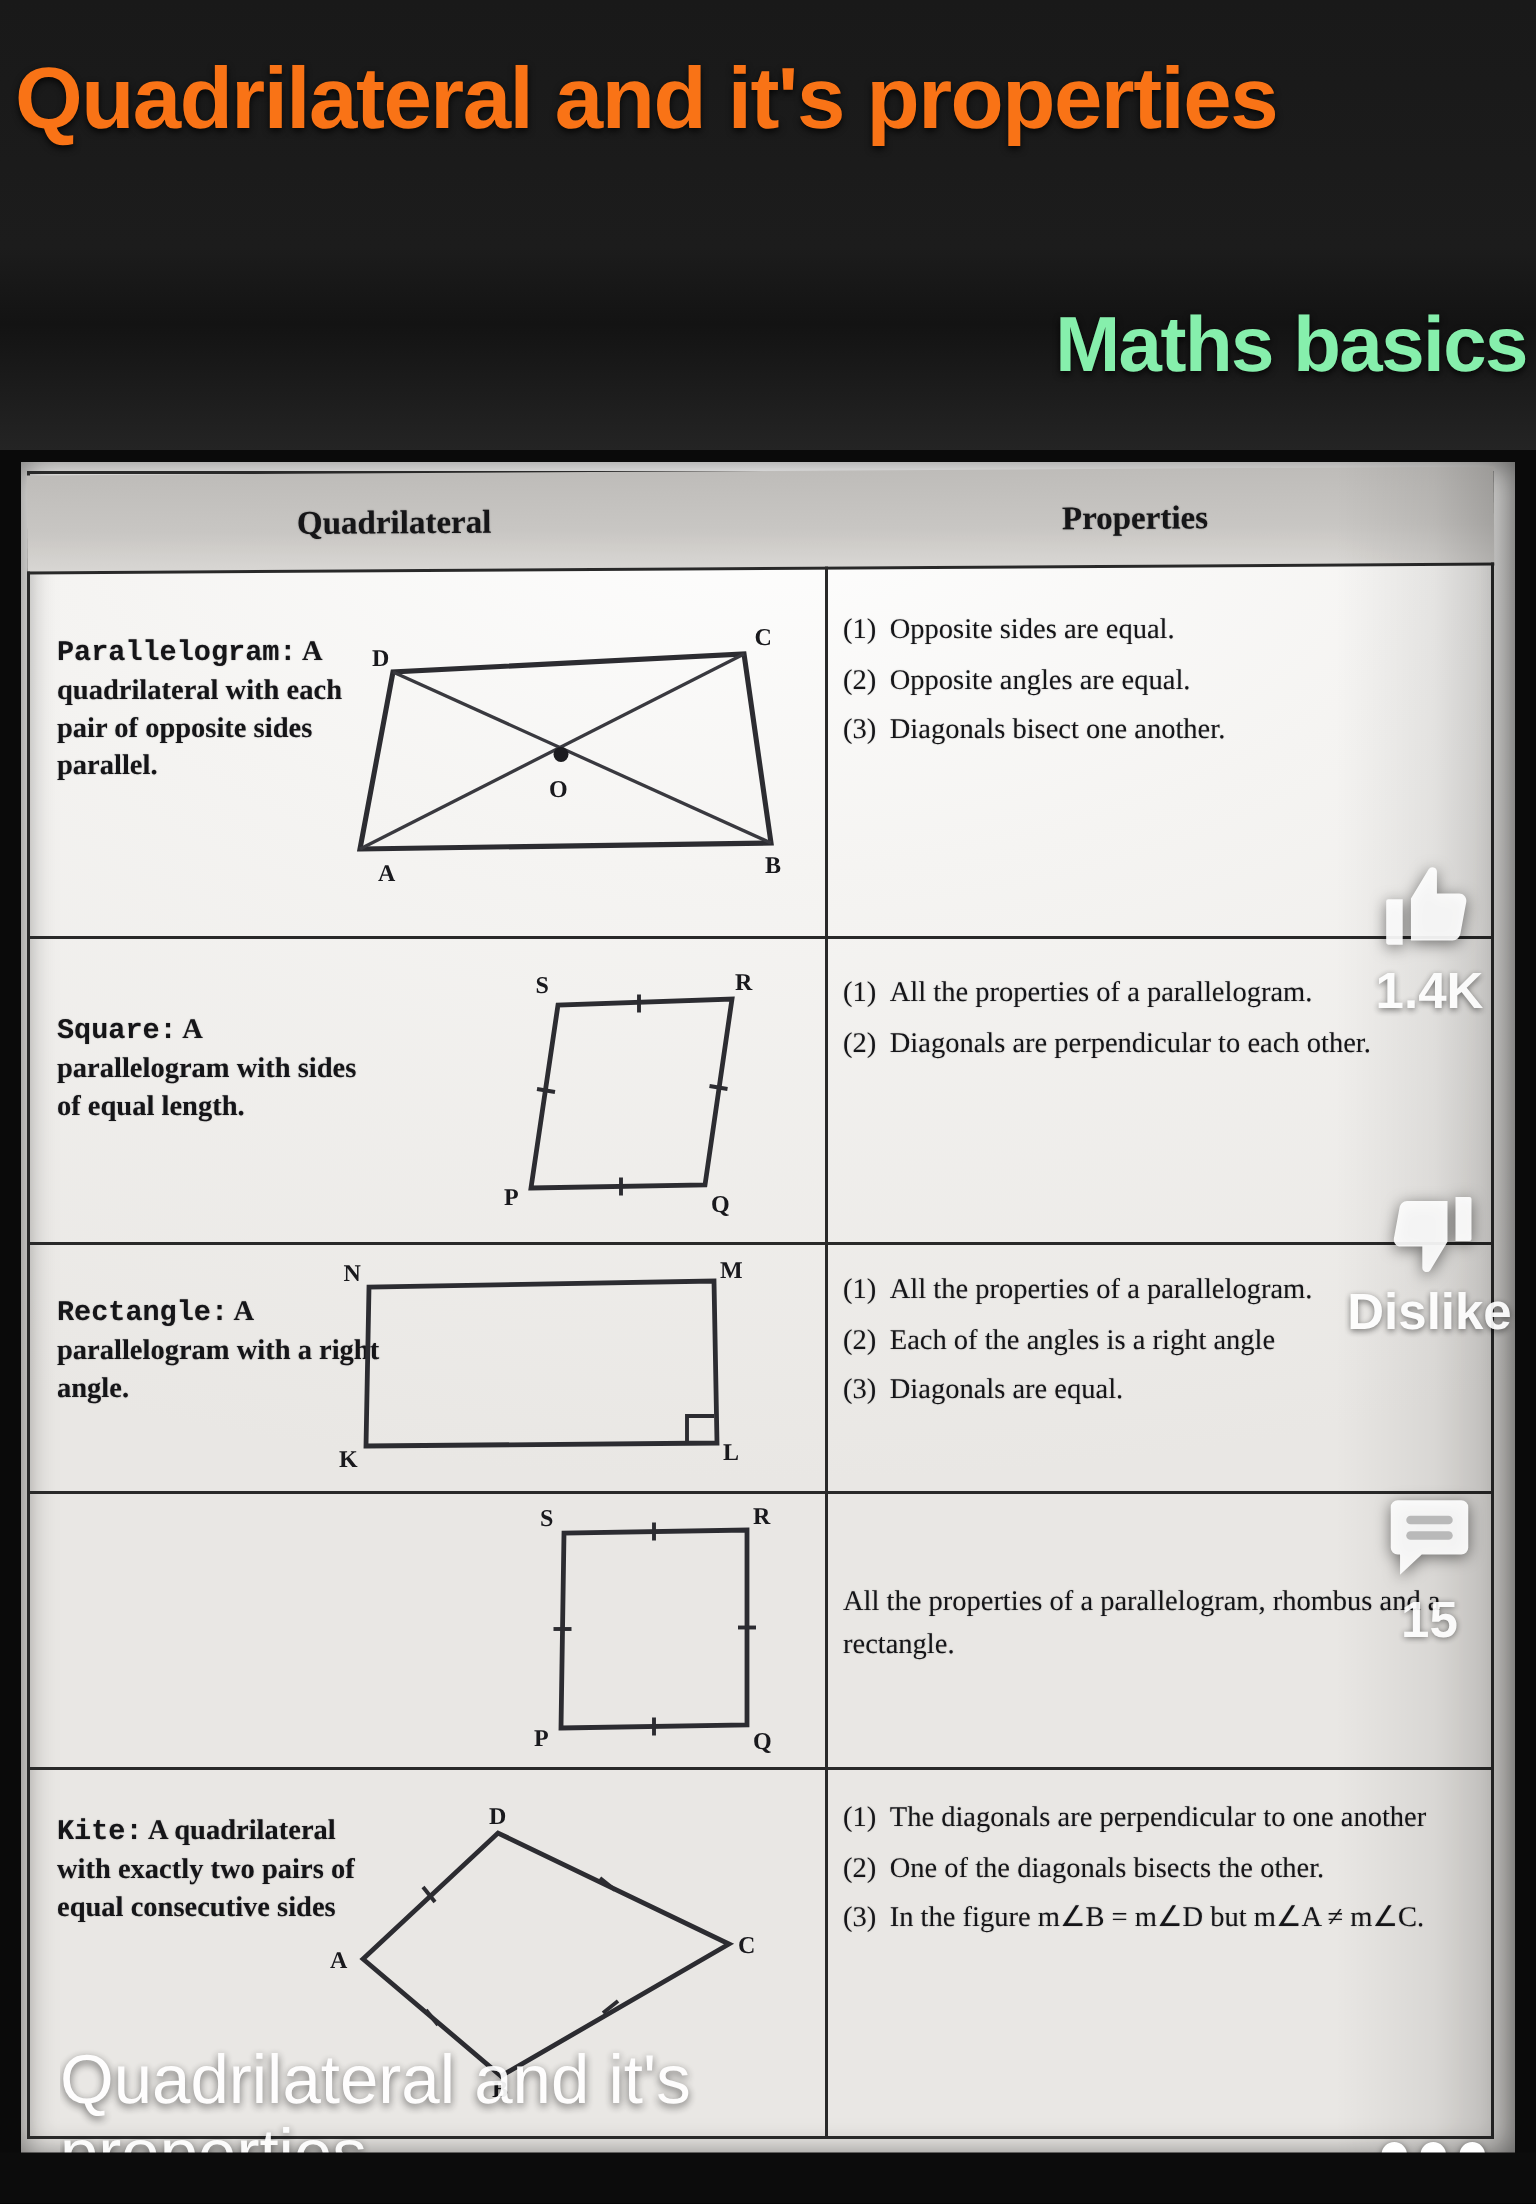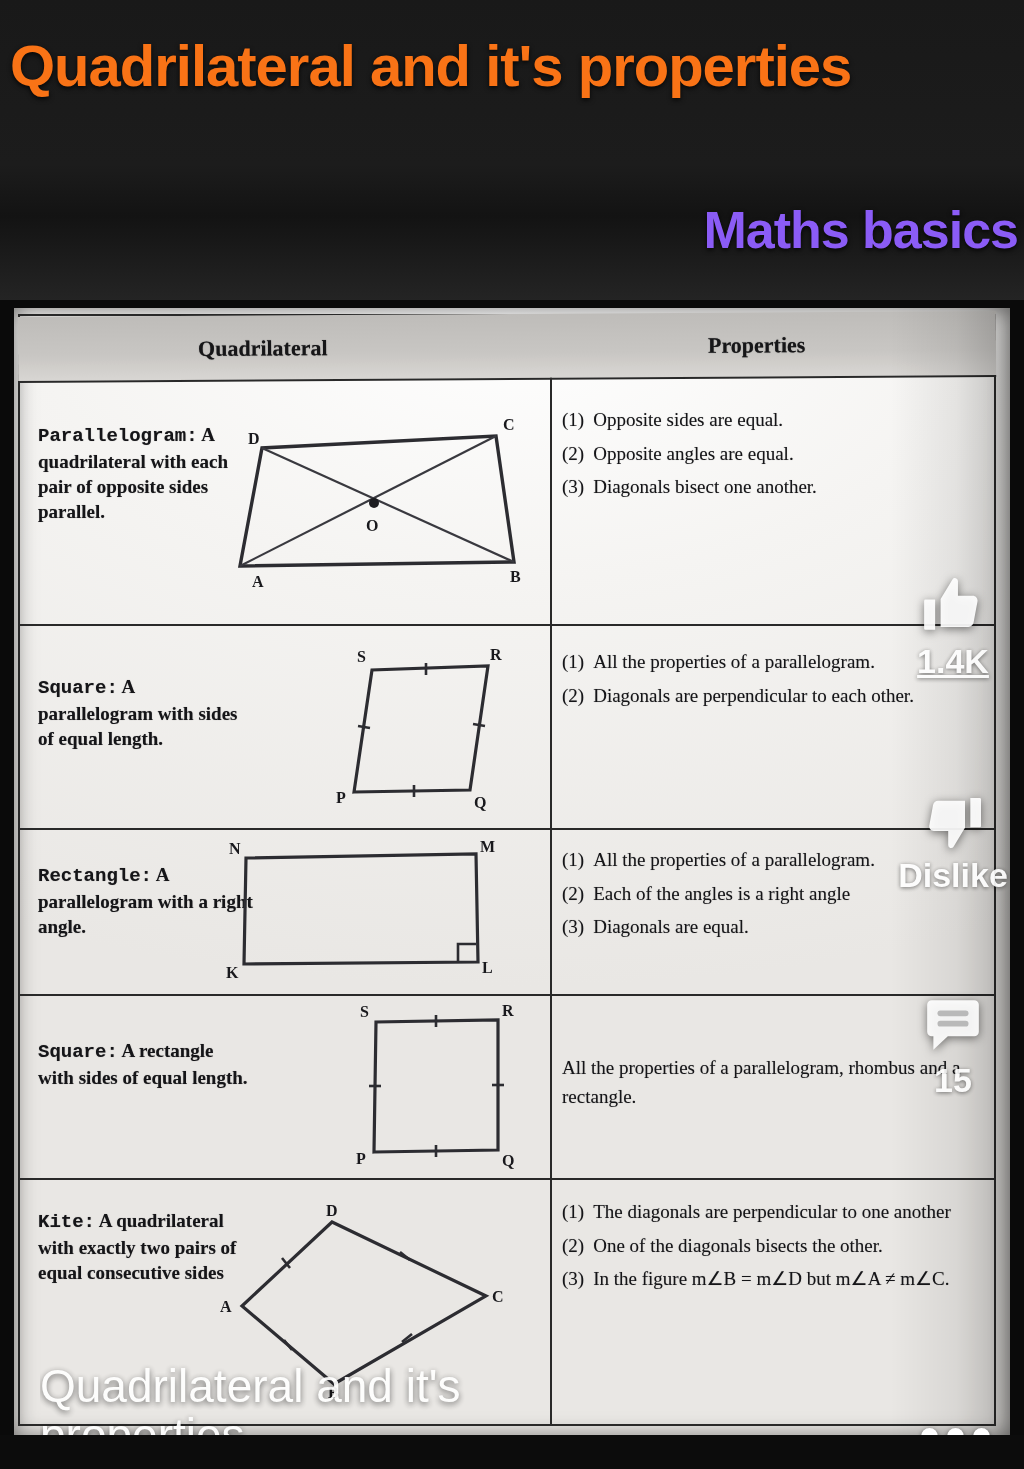--- a/index.html
+++ b/index.html
@@ -16,21 +16,21 @@
     background:linear-gradient(180deg,#191919 0%,#1c1c1c 55%,#131313 72%,#242424 100%);
   }
   .title-main{
     position:absolute;left:10px;top:32px;width:1010px;
     color:#f97316;font-family:"Liberation Sans", sans-serif;
     font-weight:bold;font-size:58px;letter-spacing:-1px;white-space:nowrap;
     text-shadow:0 2px 5px rgba(0,0,0,.8);
   }
   .title-sub{
     position:absolute;right:6px;top:200px;
-    color:#8b5cf6;font-family:"Liberation Sans", sans-serif;
+    color:#86efac;font-family:"Liberation Sans", sans-serif;
     font-weight:bold;font-size:52px;letter-spacing:-1px;white-space:nowrap;
     text-shadow:0 2px 5px rgba(0,0,0,.8);
   }
 
   
   .page{
     position:absolute;left:14px;top:308px;width:996px;height:1130px;
     background:
       radial-gradient(120% 60% at 50% 0%,#fdfdfd 0%,#f3f2f0 40%,#e7e5e2 100%);
     box-shadow:0 0 22px rgba(0,0,0,.55) inset;
@@ -223,24 +223,20 @@
           <span class="t">Each of the angles is a right angle</span>
         </div>
         <div class="p">
           <span class="n">(3)</span>
           <span class="t">Diagonals are equal.</span>
         </div>
       </div>
     </div>
 
     <div class="row" style="top:688px;height:180px;">
-      <div class="cell-desc" style="top:42px;">
-        <span class="nm">Square:</span>
-        <span class="bd">A rectangle with sides of equal length.</span>
-      </div>
       <div class="fig" style="left:338px;top:8px;">
         <svg width="180" height="170" viewBox="0 0 180 170">
           <polygon points="22,148 146,146 146,16 24,18" fill="none" stroke="#2e2e33" stroke-width="3.2"></polygon>
           <line x1="84" y1="141" x2="84" y2="153" stroke="#2e2e33" stroke-width="2.6"></line>
           <line x1="84" y1="11" x2="84" y2="23" stroke="#2e2e33" stroke-width="2.6"></line>
           <line x1="17" y1="82" x2="29" y2="82" stroke="#2e2e33" stroke-width="2.6"></line>
           <line x1="140" y1="81" x2="152" y2="81" stroke="#2e2e33" stroke-width="2.6"></line>
           <text x="8" y="13" font-family="Liberation Serif, serif" font-size="16" font-weight="bold" fill="#1b1b1f">S</text>
           <text x="150" y="12" font-family="Liberation Serif, serif" font-size="16" font-weight="bold" fill="#1b1b1f">R</text>
           <text x="4" y="160" font-family="Liberation Serif, serif" font-size="16" font-weight="bold" fill="#1b1b1f">P</text>
@@ -282,21 +278,21 @@
         <div class="p">
           <span class="n">(3)</span>
           <span class="t">In the figure m∠B = m∠D but m∠A ≠ m∠C.</span>
         </div>
       </div>
     </div>
 
    </div>
   </div>
 
-  <div class="ctl" style="top:572px;text-decoration:underline;">
+  <div class="ctl" style="top:572px;">
     <svg width="66" height="66" viewBox="0 0 24 24">
       <path fill="#ffffff" fill-opacity="0.92" d="M2 10h3.5v11H2a.5.5 0 0 1-.5-.5v-10A.5.5 0 0 1 2 10zm5.5-.2 4.3-7.1a1.1 1.1 0 0 1 2 .6V8.6h5.4c1.1 0 1.9 1 1.7 2.1l-1.4 7.6c-.15.9-.95 1.7-1.9 1.7H7.5V9.8z"></path>
     </svg>
     <div class="cnt">1.4K</div>
   </div>
 
   <div class="ctl" style="top:790px;">
     <svg width="64" height="64" viewBox="0 0 24 24">
       <path fill="#ffffff" fill-opacity="0.92" d="M22 14h-3.5V3H22a.5.5 0 0 1 .5.5v10a.5.5 0 0 1-.5.5zm-5.5.2-4.3 7.1a1.1 1.1 0 0 1-2-.6V15.4H4.8c-1.1 0-1.9-1-1.7-2.1l1.4-7.6C4.65 4.8 5.45 4 6.4 4h10.1v10.2z"></path>
     </svg>

